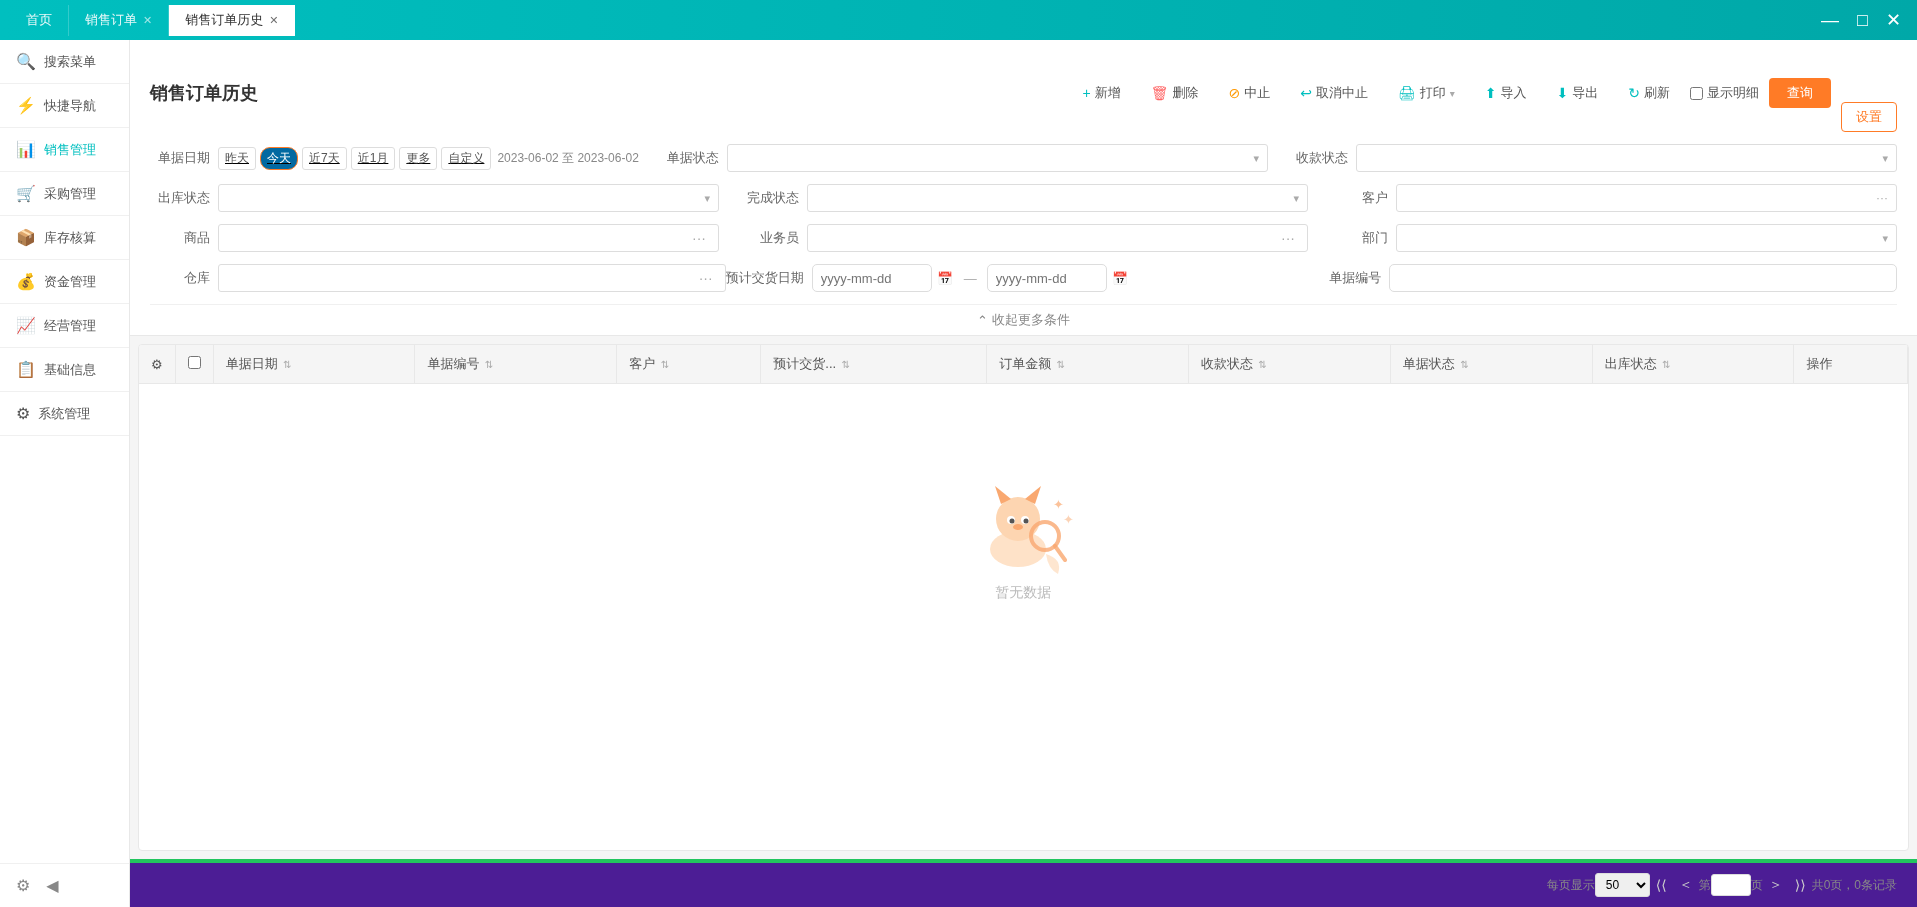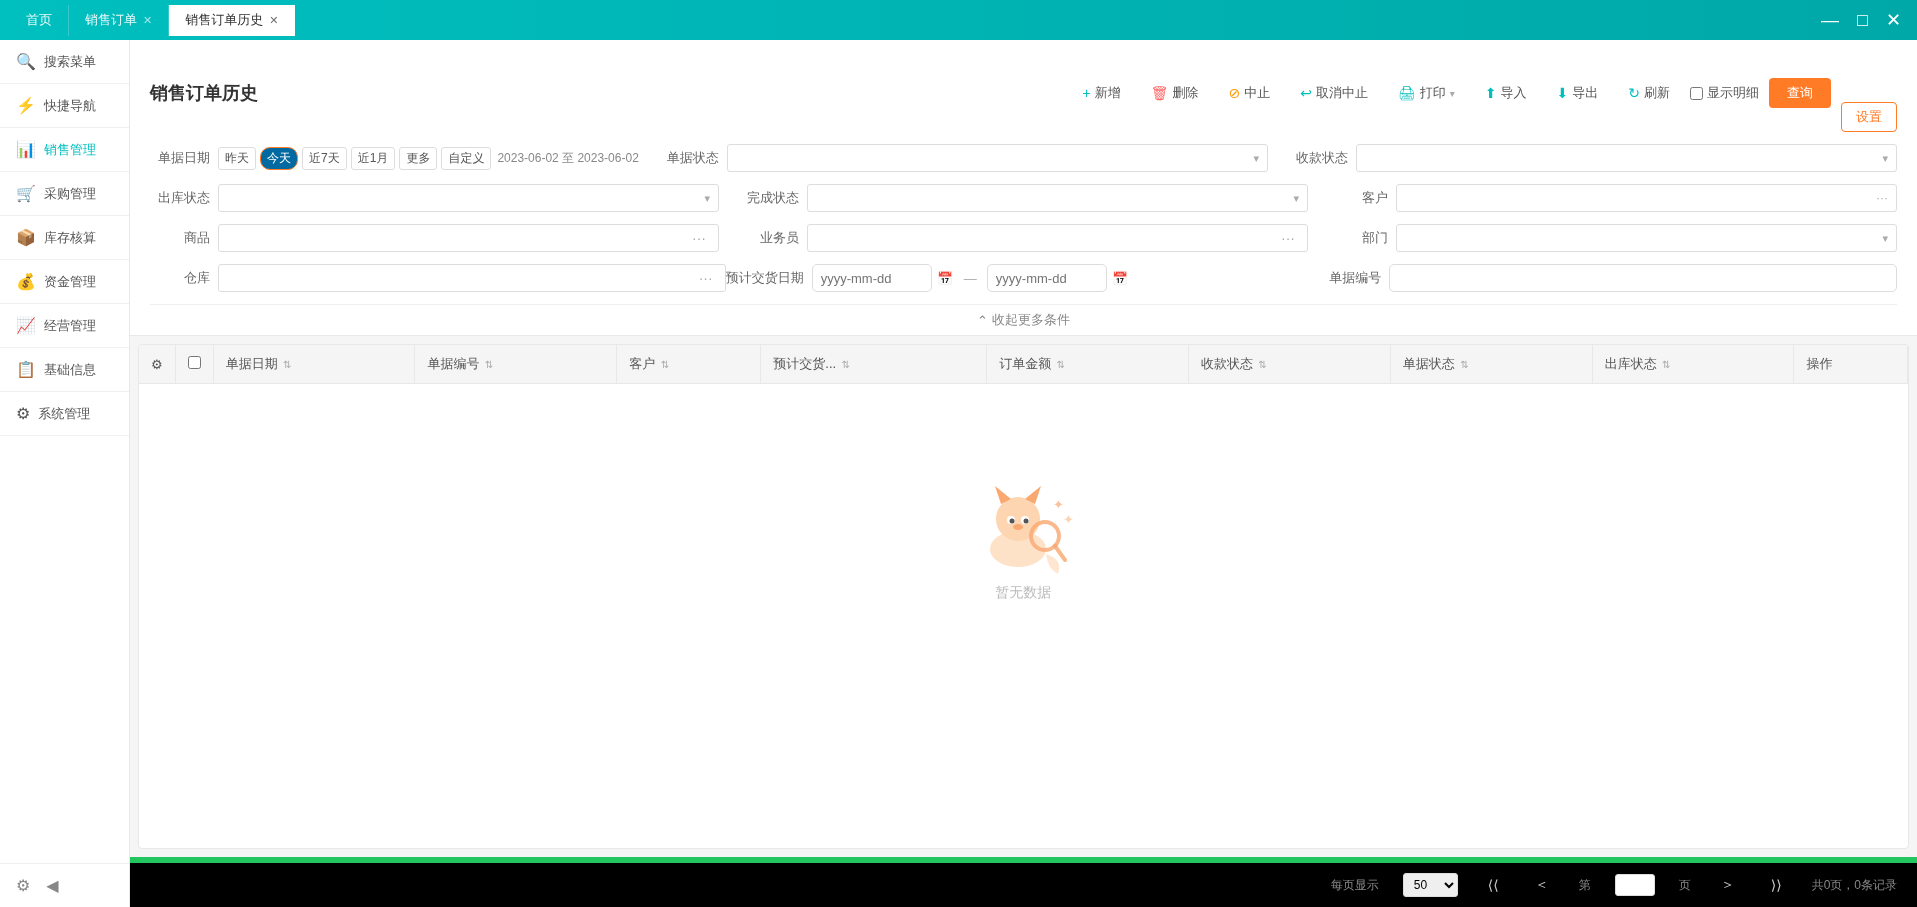--- a/index.html
+++ b/index.html
@@ -194,20 +194,21 @@
     .filter-control {
       flex: 1;
       display: flex;
       align-items: center;
       gap: 6px;
     }
     .date-btns {
       display: flex;
       gap: 4px;
       flex-wrap: wrap;
+      text-decoration: underline;
     }
     .date-btn {
       padding: 2px 6px;
       border: 1px solid #ddd;
       border-radius: 3px;
       cursor: pointer;
       font-size: 12px;
       background: white;
       color: #555;
     }
@@ -307,27 +308,27 @@
       justify-content: center;
       padding: 80px 0;
     }
     .empty-text {
       color: #bbb;
       font-size: 14px;
     }
 
     
     .pagination-bar {
-      background: #000000;
-      border-top: 6px solid #22c55e;
+      background: #4c1d95;
+      border-top: 4px solid #22c55e;
       padding: 10px 20px;
       display: flex;
       align-items: center;
       justify-content: flex-end;
-      gap: 24px;
+      gap: 0;
       flex-shrink: 0;
     }
     .pagi-text { color: #888; font-size: 12px; }
     .pagi-select {
       border: 1px solid #ddd;
       border-radius: 3px;
       padding: 3px 6px;
       font-size: 12px;
       cursor: pointer;
     }

